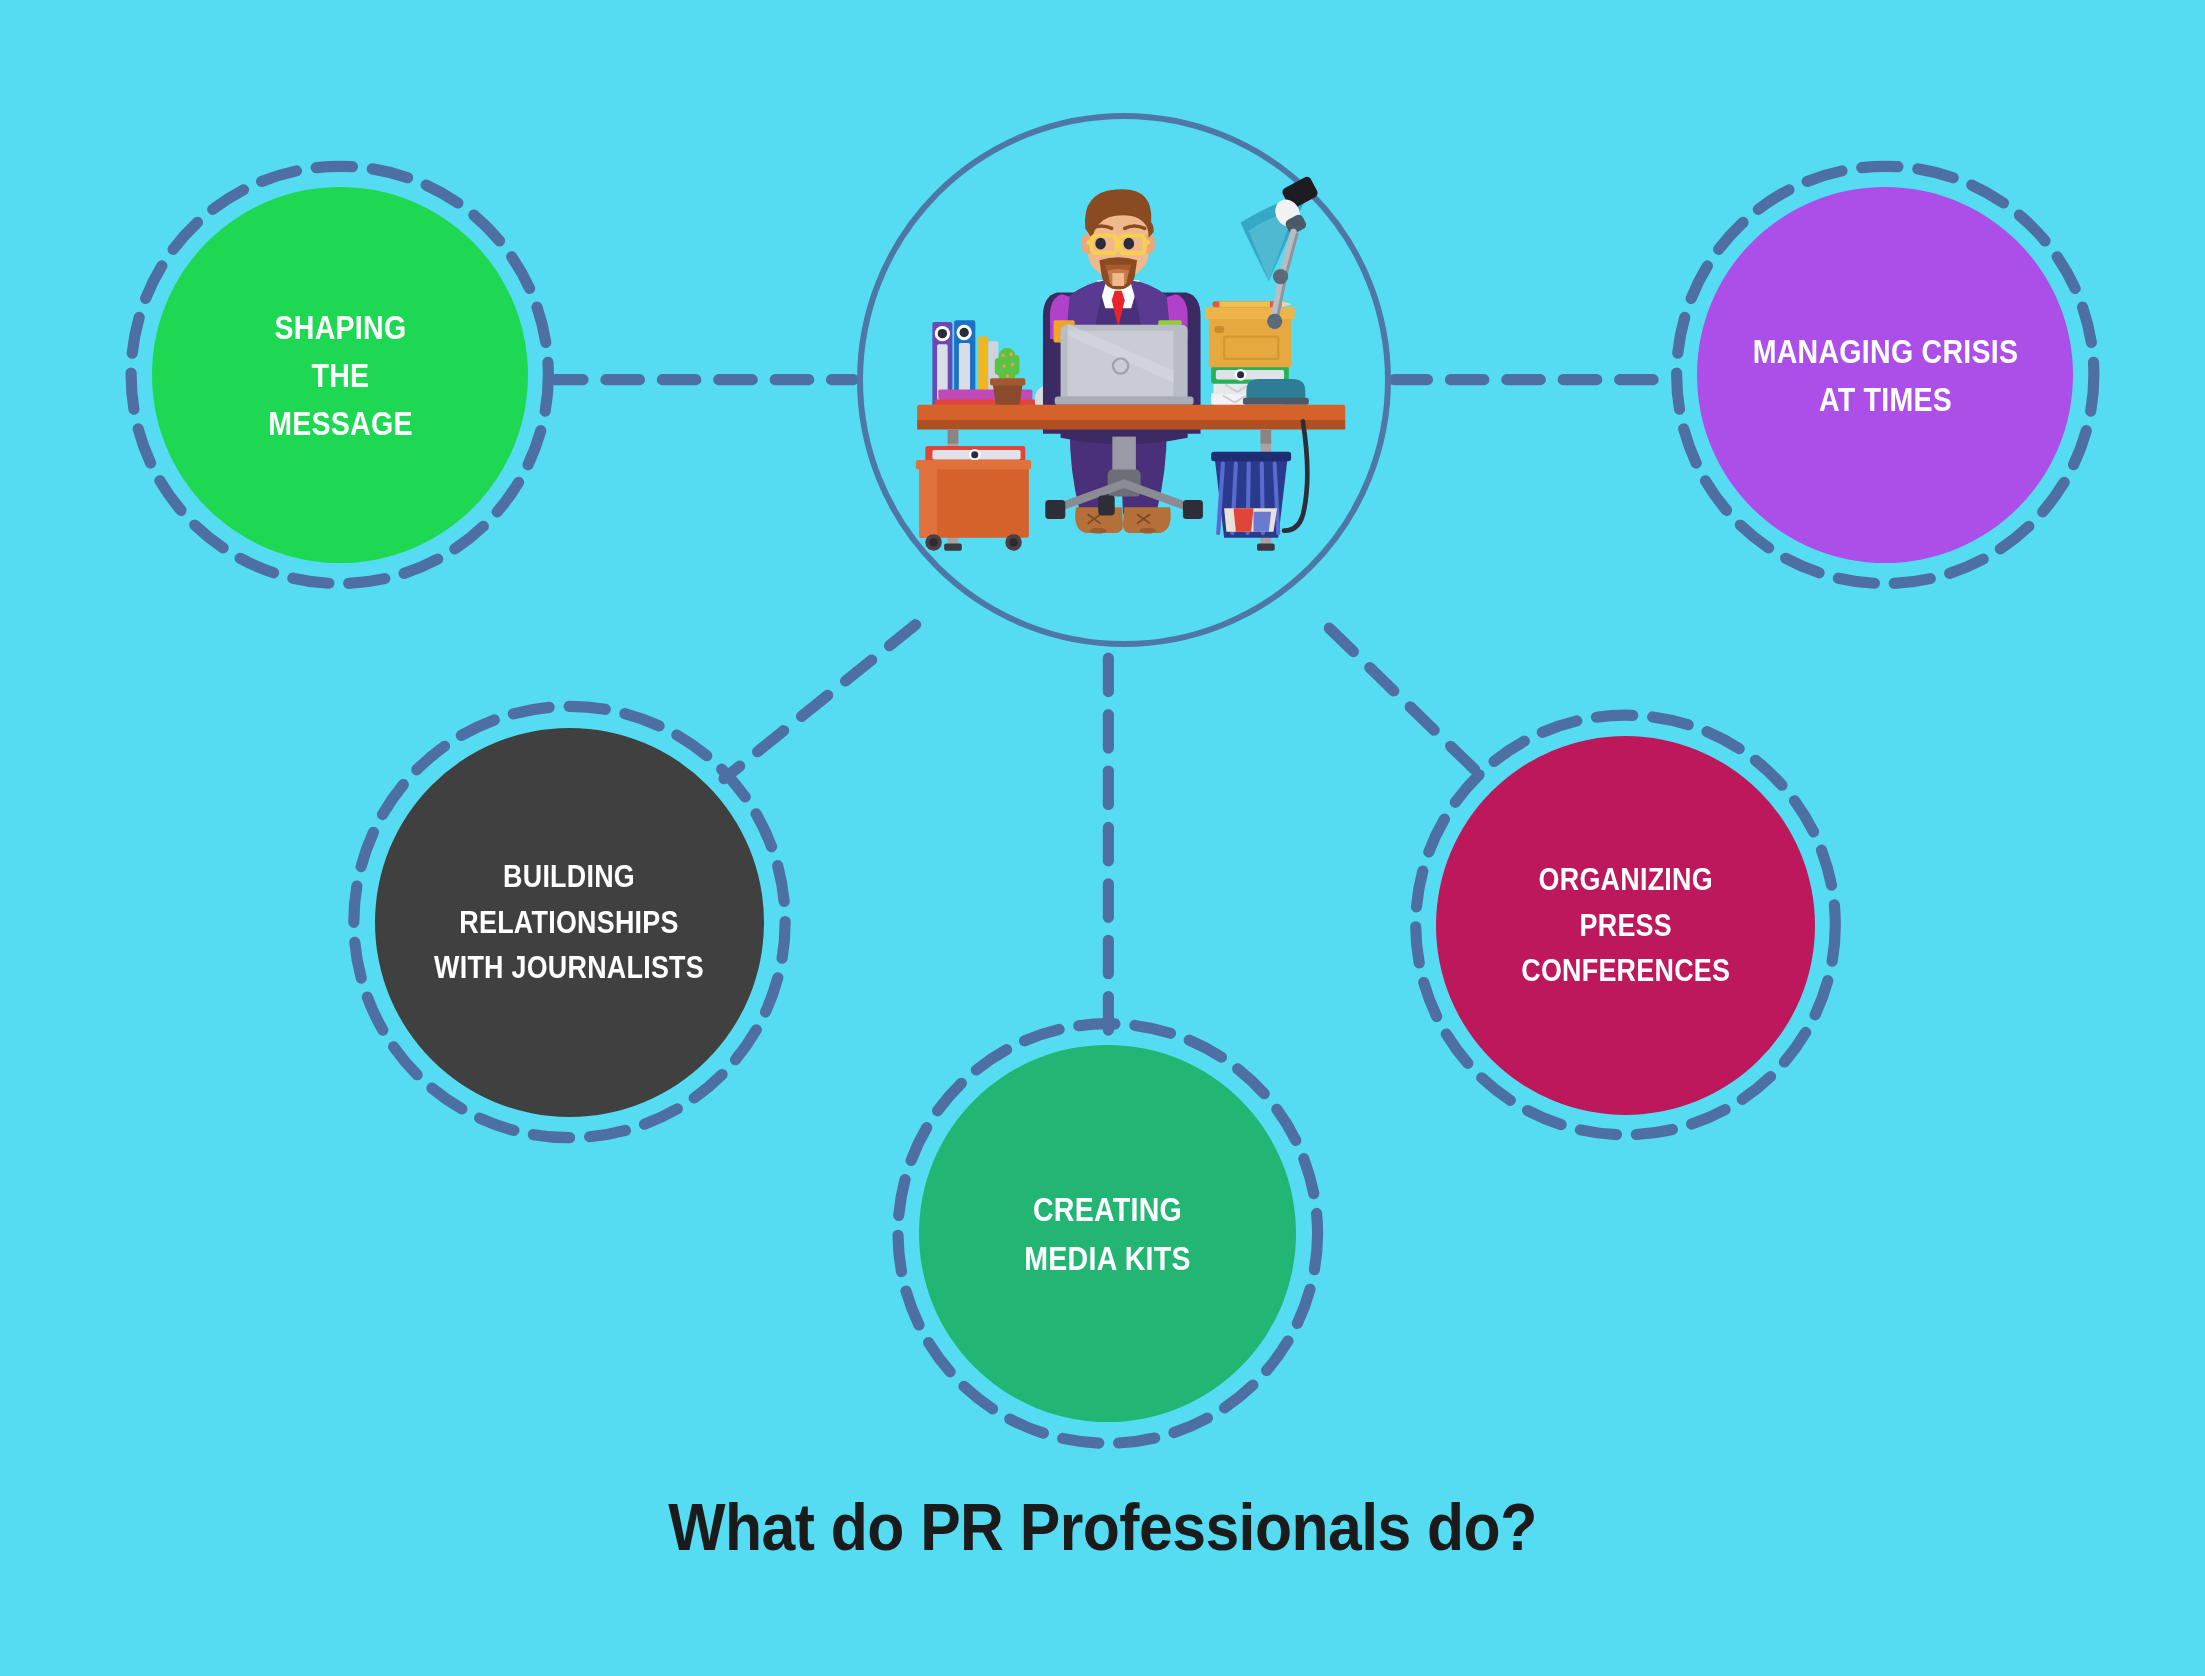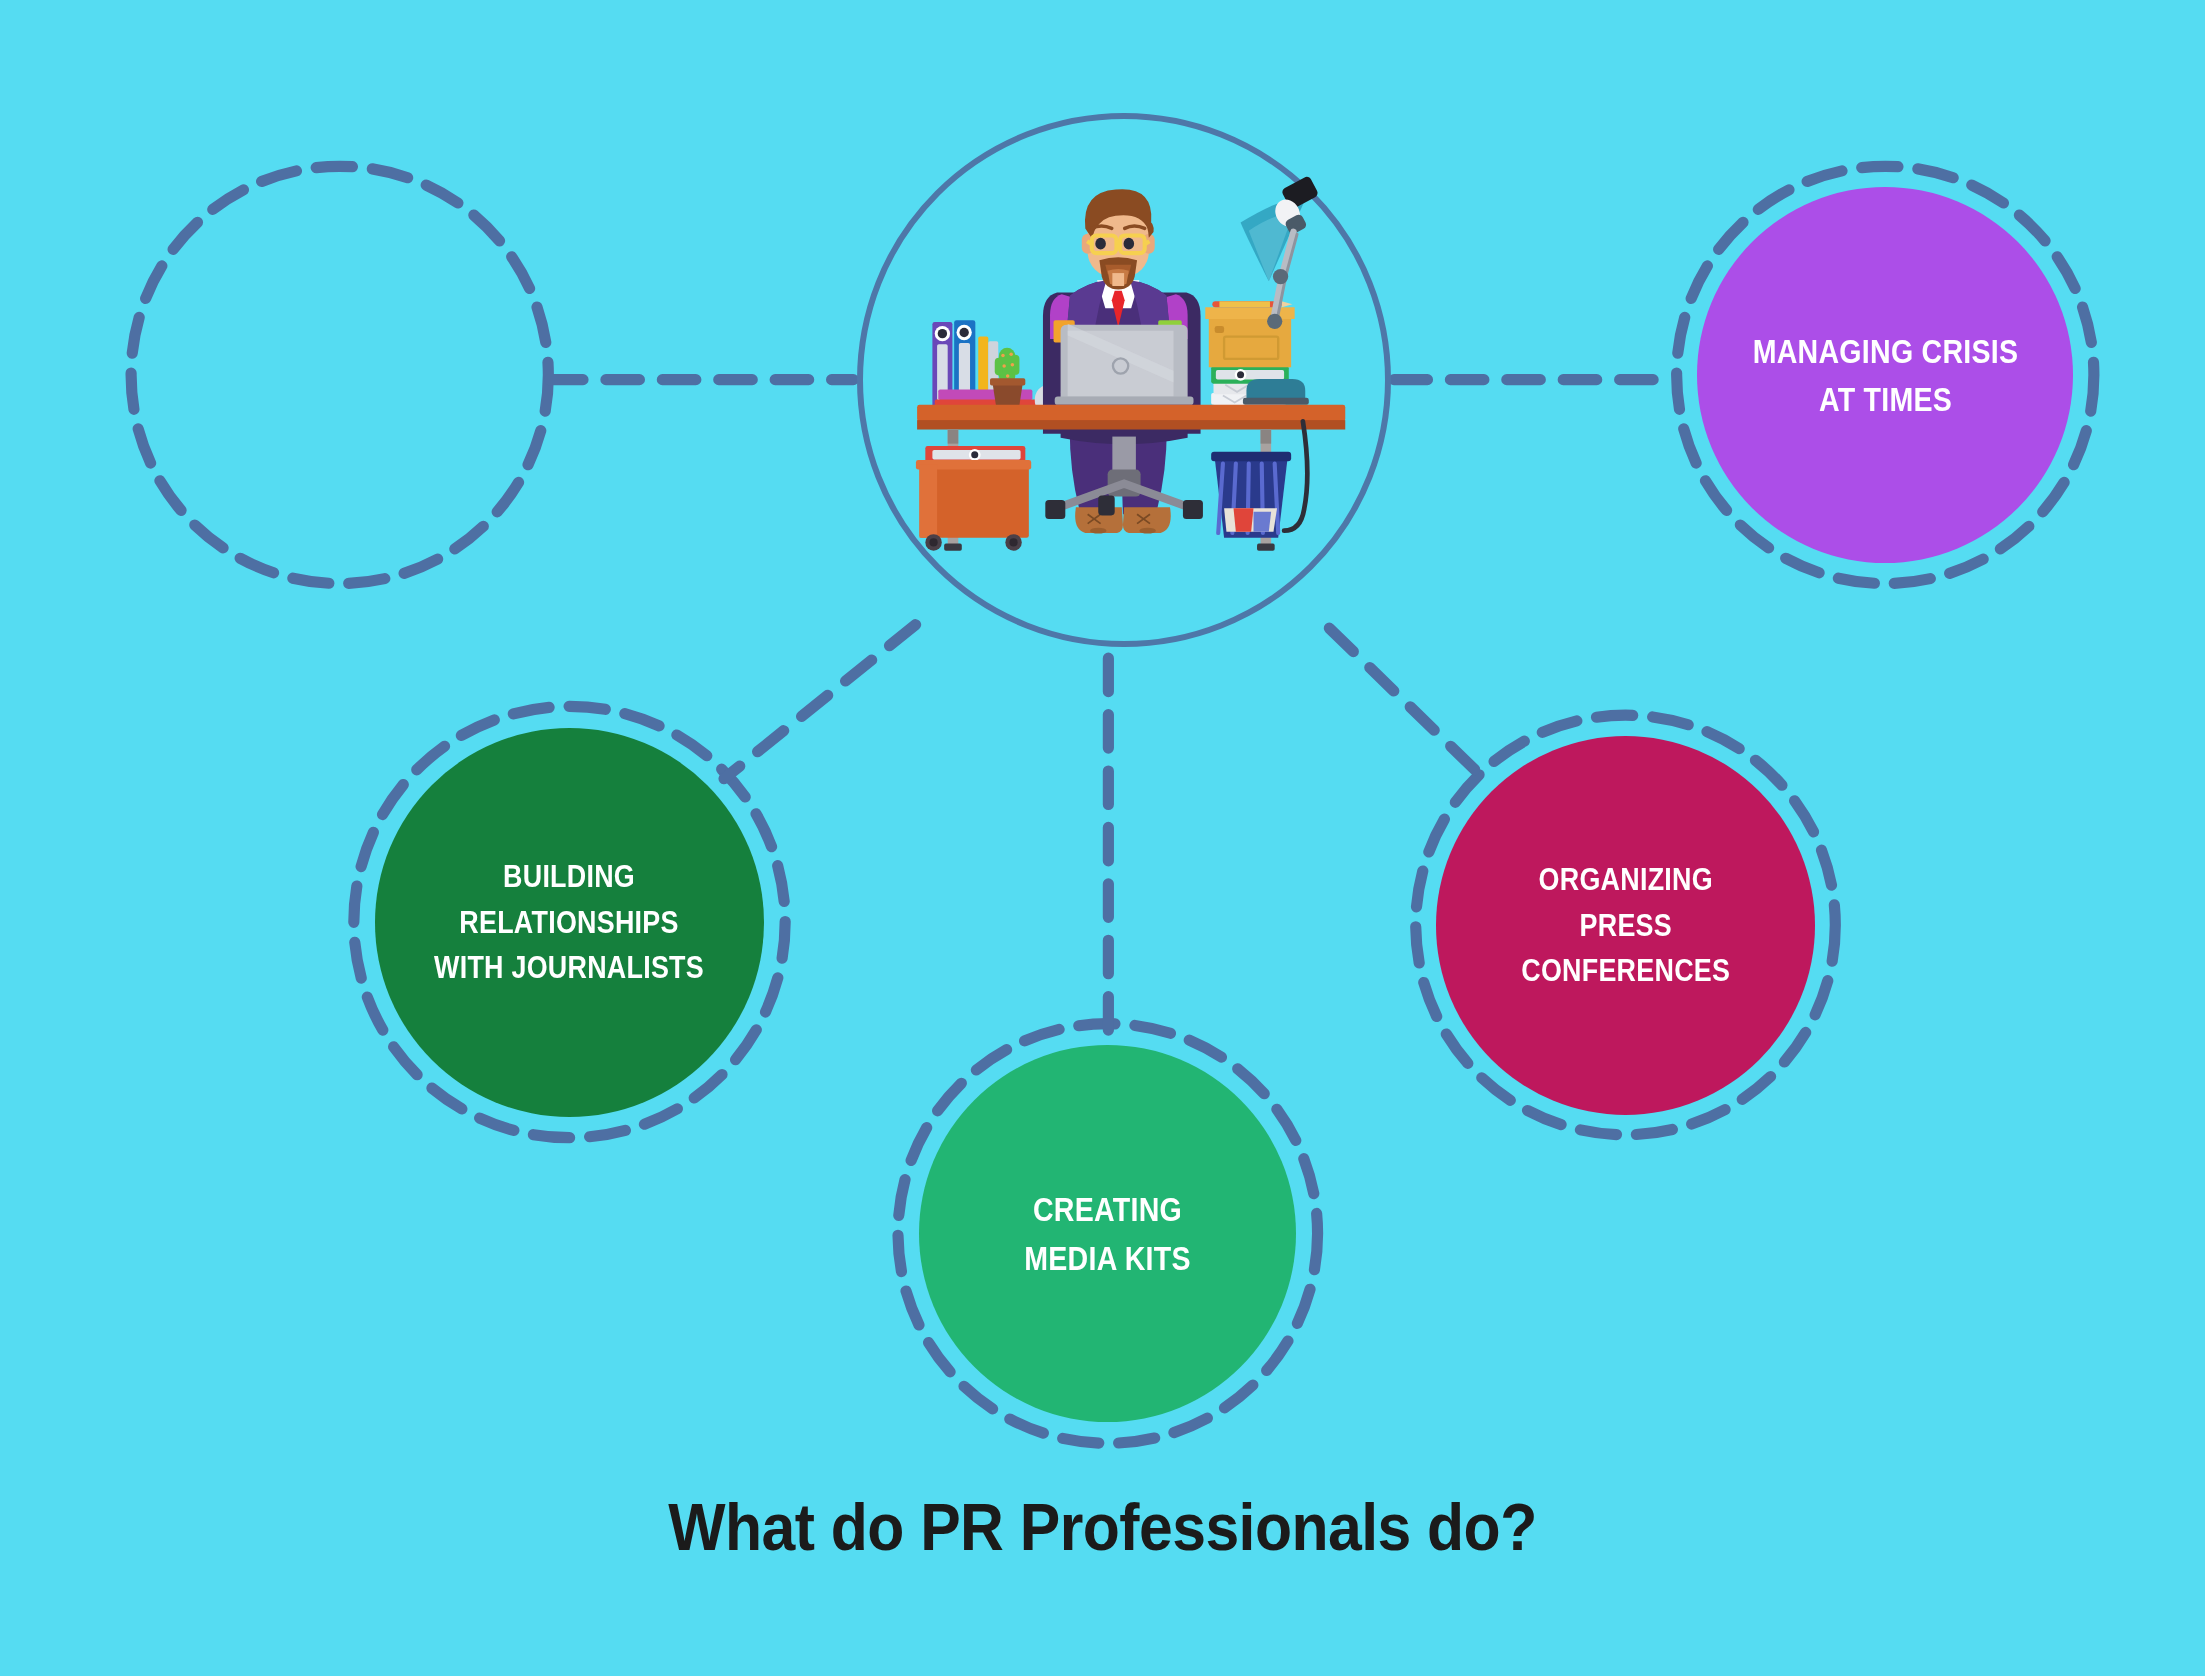--- a/index.html
+++ b/index.html
@@ -19,21 +19,21 @@
     line-height:1.42; text-transform:uppercase;
     font-family:"Liberation Sans Narrow","Liberation Sans",sans-serif;
     transform:scaleX(.84); font-stretch:condensed;
     white-space:pre-line; padding:0 9.4px;
   }
 
   #n-shaping   { left:152px;  top:187px;  width:376px;  height:376px;  background:#1ed853; }
   #n-shaping .lbl   { font-size:34px; }
   #n-crisis    { left:1697px; top:187px;  width:376px;  height:376px;  background:#ac4ee8; }
   #n-crisis .lbl    { font-size:34px; }
-  #n-building  { left:375px;  top:728px; width:389px;  height:389px;  background:#15803d; }
+  #n-building  { left:375px;  top:728px; width:389px;  height:389px;  background:#404040; }
   #n-building .lbl  { font-size:32px; }
   #n-press     { left:1436px; top:736px; width:379px;  height:379px;  background:#be185d; }
   #n-press .lbl     { font-size:32px; }
   #n-media     { left:919px; top:1045px; width:377px;  height:377px;  background:#22b573; }
   #n-media .lbl     { font-size:34px; }
 
   
   #hub {
     position:absolute; left:857px; top:113px; width:534px; height:534px;
     border-radius:50%; border:6.5px solid #4e77a8;
@@ -244,20 +244,25 @@
         <path d="M700 586 l6 118"></path>
       </g>
       <path d="M614 662 h90 l-6 40 h-80 Z" fill="#e8e2d8"></path>
       <path d="M630 662 h34 l-4 40 h-26 Z" fill="#e0453a"></path>
       <path d="M664 668 h30 l-4 34 h-26 Z" fill="#6a7ad0"></path>
 
       <path d="M748 514 q14 90 2 150 q-6 36 -34 36" stroke="#2e2e38" stroke-width="8" fill="none" stroke-linecap="round"></path>
     </svg>
   </div>
 
+  <div class="node" id="n-shaping">
+    <span class="lbl">SHAPING
+THE
+MESSAGE</span>
+  </div>
 
   <div class="node" id="n-crisis">
     <span class="lbl">MANAGING CRISIS
 AT TIMES</span>
   </div>
 
   <div class="node" id="n-building">
     <span class="lbl">BUILDING
 RELATIONSHIPS
 WITH JOURNALISTS</span>

